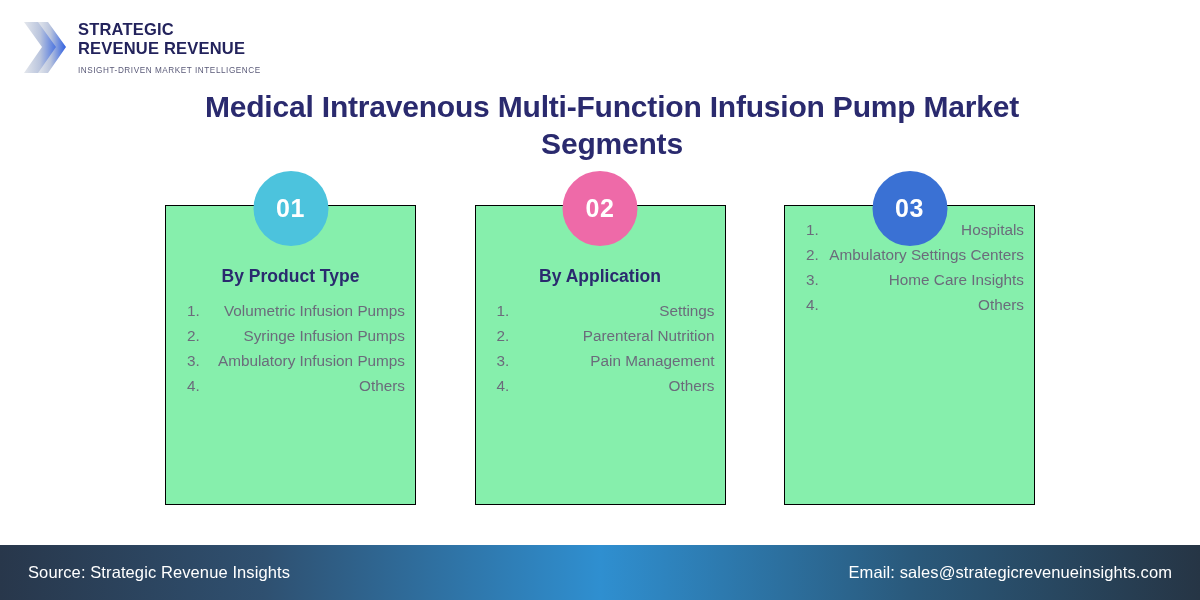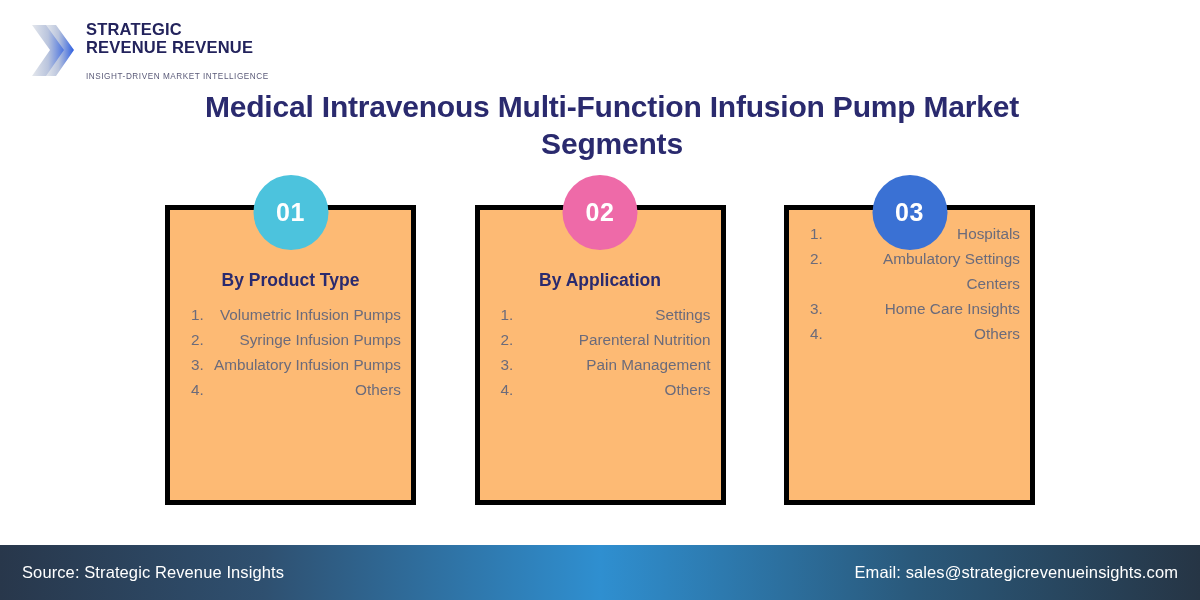--- a/index.html
+++ b/index.html
@@ -11,21 +11,21 @@
     height: 600px;
     background: #ffffff;
     font-family: "Liberation Sans", sans-serif;
     overflow: hidden;
     position: relative;
   }
 
   
   .logo-block {
     position: absolute;
-    left: 30px;
+    left: 22px;
     top: 20px;
     display: flex;
     align-items: center;
     gap: 10px;
   }
   .logo-mark {
     width: 46px;
     height: 56px;
     flex: 0 0 auto;
   }
@@ -35,21 +35,21 @@
     justify-content: center;
   }
   .logo-line1, .logo-line2 {
     font-size: 16.5px;
     font-weight: bold;
     color: #23235c;
     letter-spacing: 0.2px;
     line-height: 1.12;
   }
   .logo-tagline {
-    margin-top: 16px;
+    margin-top: 10px;
     font-size: 8.2px;
     color: #5a5a78;
     letter-spacing: 0.55px;
     line-height: 1;
   }
 
   
   .page-title {
     position: absolute;
     left: 172px;
@@ -69,23 +69,23 @@
     left: 165px;
     top: 205px;
     width: 870px;
     display: flex;
     justify-content: space-between;
   }
   .card {
     position: relative;
     width: 251px;
     height: 300px;
-    border: 5px solid #000000;
+    border: 1px solid #000000;
     box-sizing: border-box;
-    background: #fdba74;
+    background: #86efac;
   }
   .badge {
     position: absolute;
     top: -35px;
     left: 50%;
     transform: translateX(-50%);
     width: 75px;
     height: 75px;
     border-radius: 50%;
     display: flex;
@@ -127,21 +127,21 @@
     background: linear-gradient(90deg,
        #28374b 0%,
        #2f5070 22%,
        #2f8fd0 50%,
        #2a597b 76%,
        #263545 100%);
     display: flex;
     align-items: center;
     justify-content: space-between;
     box-sizing: border-box;
-    padding: 0 22px;
+    padding: 0 28px;
   }
   .footer-text {
     color: #ffffff;
     font-size: 16.5px;
     letter-spacing: 0.1px;
   }
 </style>
 </head>
 <body>
 

